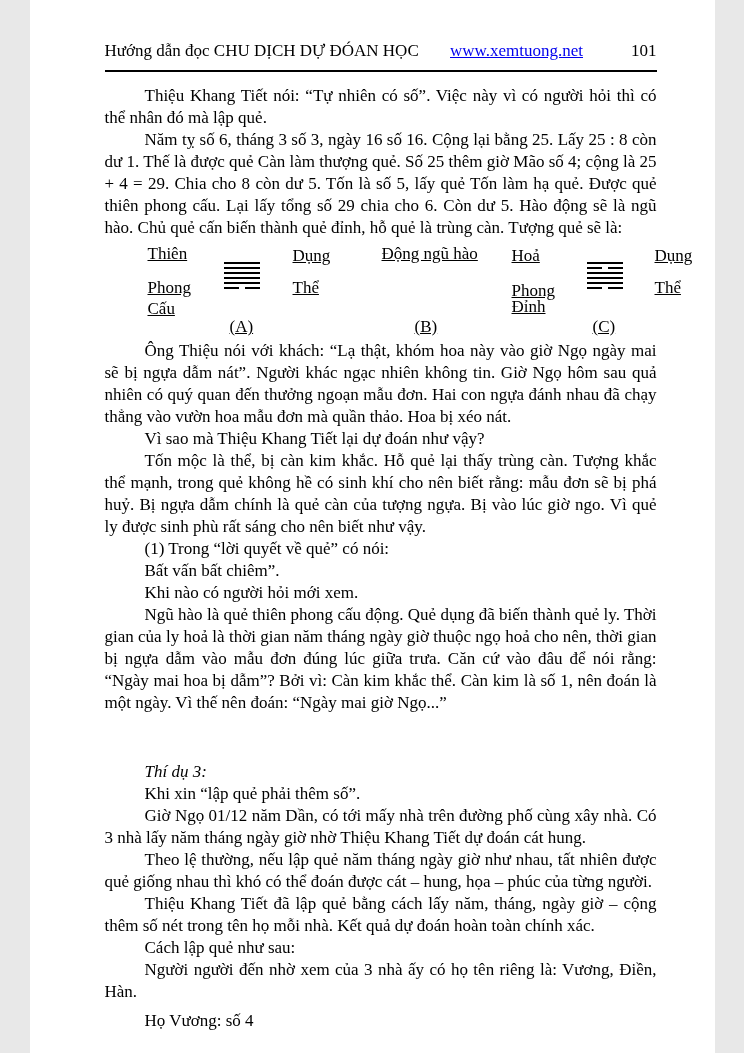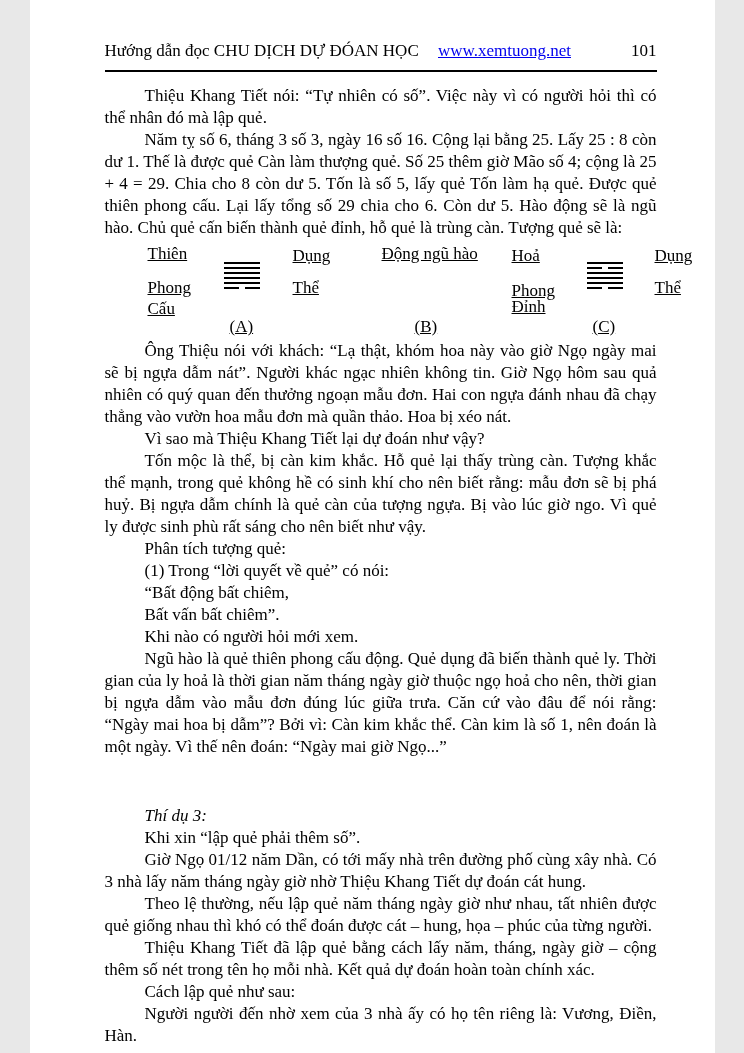--- a/index.html
+++ b/index.html
@@ -15,21 +15,21 @@
     padding: 40px 58px 0 75px;
     overflow: hidden;
   }
   .header {
     display: flex;
     justify-content: space-between;
     align-items: baseline;
     font-size: 17px;
     line-height: 21px;
   }
-  .header-right { display: flex; gap: 60px; align-items: baseline; }
+  .header-right { display: flex; gap: 48px; align-items: baseline; }
   .site-link { color: #0000EE; text-decoration: underline; cursor: pointer; }
   .header-rule {
     border-bottom: 2px solid #000;
     margin-top: 9px;
   }
   .content {
     margin-top: 13px;
     font-size: 17px;
     line-height: 22px;
   }
@@ -115,23 +115,21 @@
           </div>
         </div>
       <span class="dlabel" style="left:550px; top:3px">Dụng</span>
       <span class="dlabel" style="left:550px; top:35px">Thể</span>
       <span class="dlabel" style="left:488px; top:74px">(C)</span>
     </div>
 
     <p class="para">Ông Thiệu nói với khách: “Lạ thật, khóm hoa này vào giờ Ngọ ngày mai sẽ bị ngựa dẫm nát”. Người khác ngạc nhiên không tin. Giờ Ngọ hôm sau quả nhiên có quý quan đến thưởng ngoạn mẫu đơn. Hai con ngựa đánh nhau đã chạy thẳng vào vườn hoa mẫu đơn mà quần thảo. Hoa bị xéo nát.</p>
     <p class="para">Vì sao mà Thiệu Khang Tiết lại dự đoán như vậy?</p>
     <p class="para">Tốn mộc là thể, bị càn kim khắc. Hỗ quẻ lại thấy trùng càn. Tượng khắc thể mạnh, trong quẻ không hề có sinh khí cho nên biết rằng: mẫu đơn sẽ bị phá huỷ. Bị ngựa dẫm chính là quẻ càn của tượng ngựa. Bị vào lúc giờ ngo. Vì quẻ ly được sinh phù rất sáng cho nên biết như vậy.</p>
-    <p class="para">Phân tích tượng quẻ:</p>
     <p class="para">(1) Trong “lời quyết về quẻ” có nói:</p>
-    <p class="para">“Bất động bất chiêm,</p>
     <p class="para">Bất vấn bất chiêm”.</p>
     <p class="para">Khi nào có người hỏi mới xem.</p>
     <p class="para">Ngũ hào là quẻ thiên phong cấu động. Quẻ dụng đã biến thành quẻ ly. Thời gian của ly hoả là thời gian năm tháng ngày giờ thuộc ngọ hoả cho nên, thời gian bị ngựa dẫm vào mẫu đơn đúng lúc giữa trưa. Căn cứ vào đâu để nói rằng: “Ngày mai hoa bị dẫm”? Bởi vì: Càn kim khắc thể. Càn kim là số 1, nên đoán là một ngày. Vì thế nên đoán: “Ngày mai giờ Ngọ...”</p>
     <p class="para italic">Thí dụ 3:</p>
     <p class="para">Khi xin “lập quẻ phải thêm số”.</p>
     <p class="para">Giờ Ngọ 01/12 năm Dần, có tới mấy nhà trên đường phố cùng xây nhà. Có 3 nhà lấy năm tháng ngày giờ nhờ Thiệu Khang Tiết dự đoán cát hung.</p>
     <p class="para">Theo lệ thường, nếu lập quẻ năm tháng ngày giờ như nhau, tất nhiên được quẻ giống nhau thì khó có thể đoán được cát – hung,  họa – phúc của từng người.</p>
     <p class="para">Thiệu Khang Tiết đã lập quẻ bằng cách lấy năm, tháng, ngày giờ – cộng thêm số nét trong tên họ mỗi nhà. Kết quả dự đoán hoàn toàn chính xác.</p>
     <p class="para">Cách lập quẻ như sau:</p>
     <p class="para">Người người đến nhờ xem của 3 nhà ấy có họ tên riêng là: Vương, Điền, Hàn.</p>

